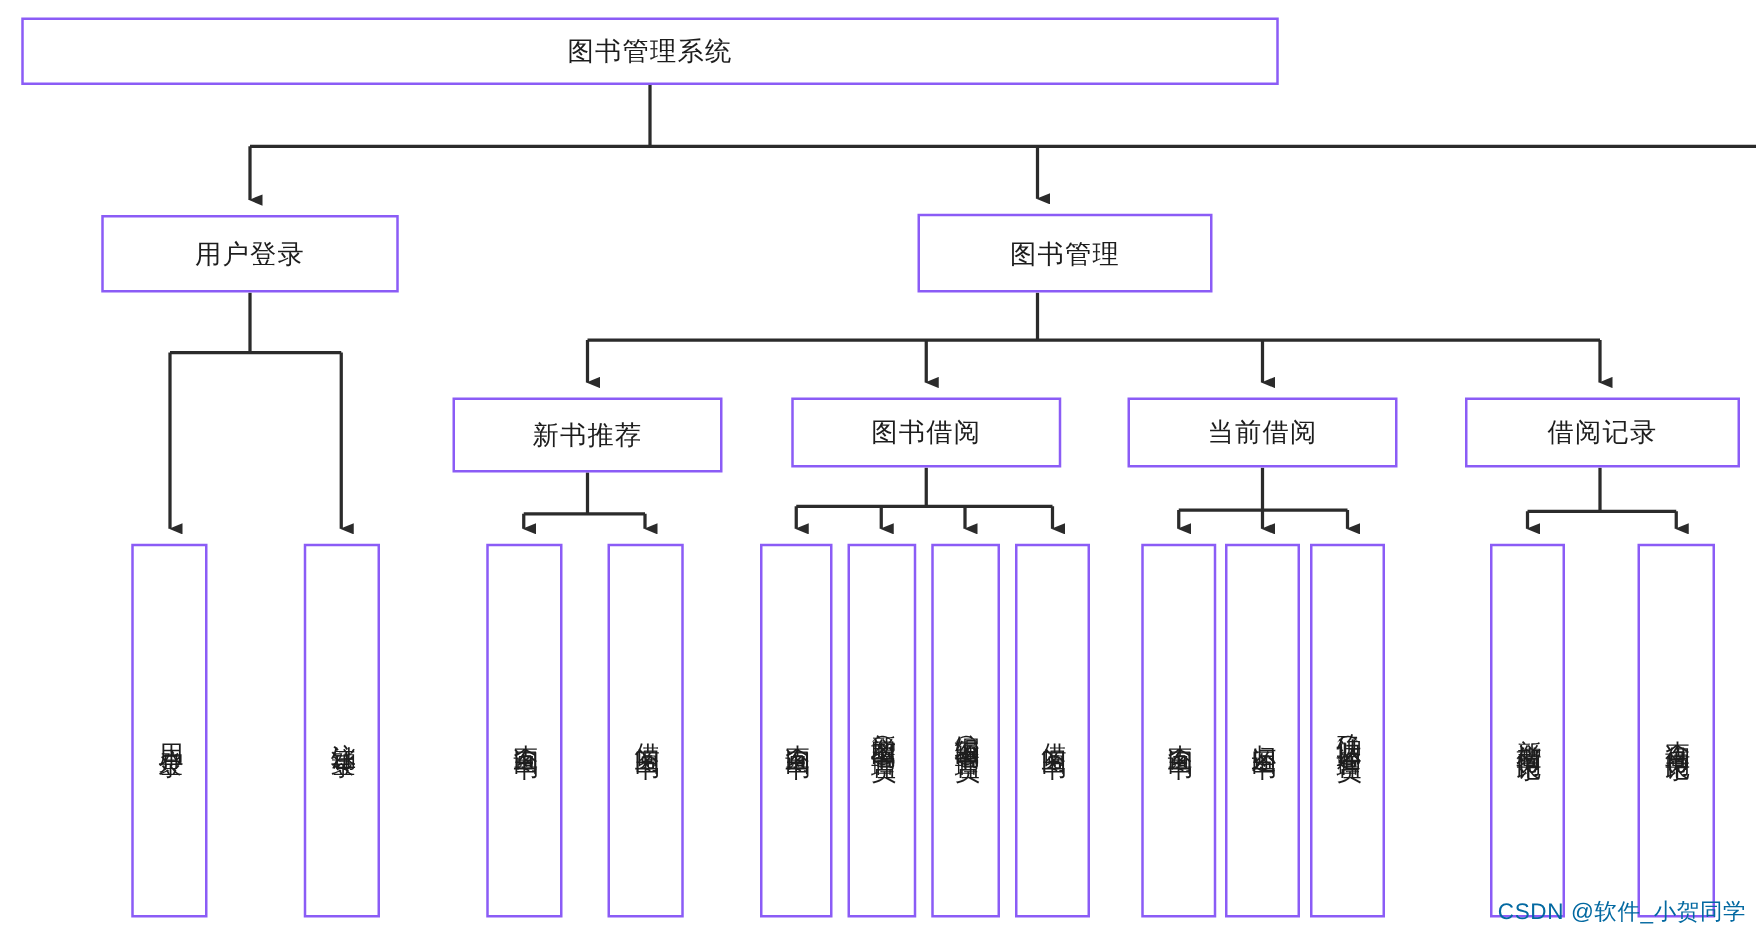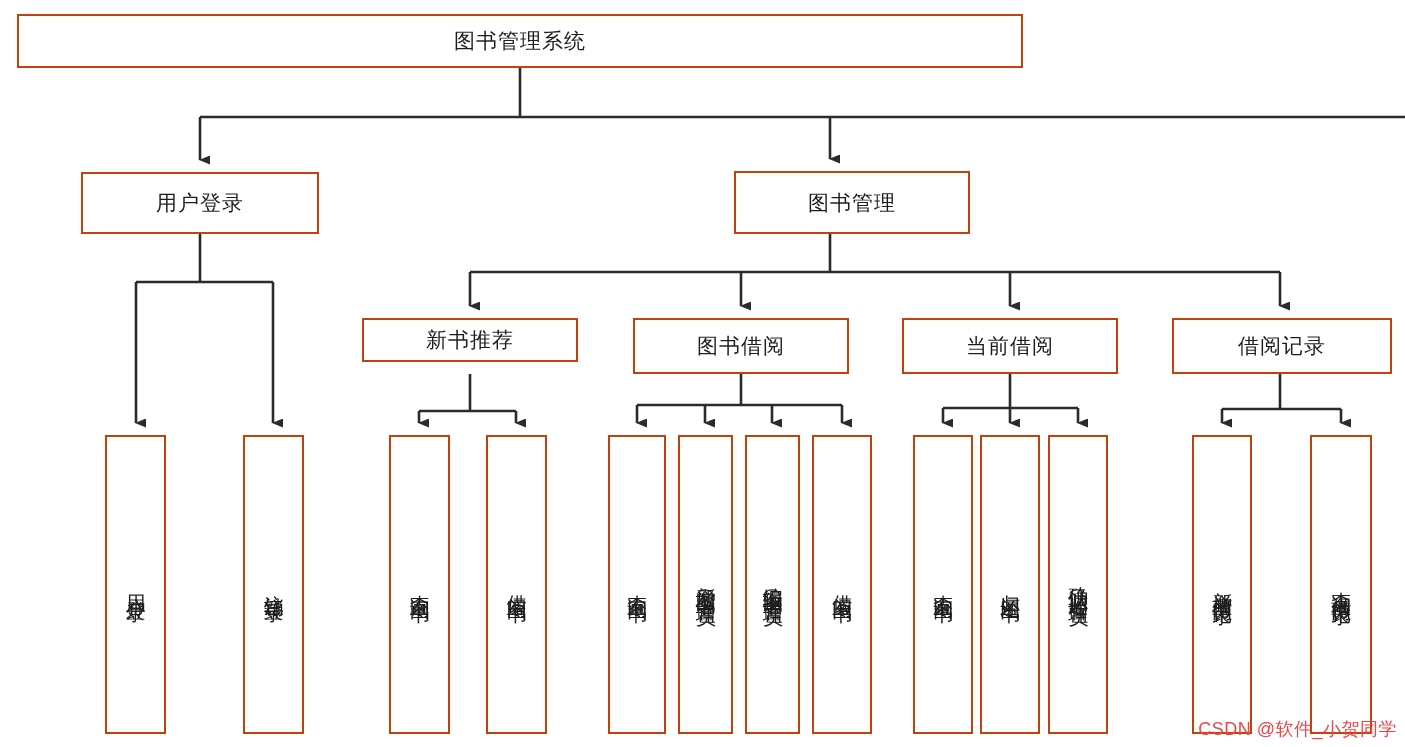--- a/index.html
+++ b/index.html
@@ -22,21 +22,21 @@
     left: 0;
     top: 0;
     width: 1405px;
     height: 747px;
     pointer-events: none;
   }
   .node {
     position: absolute;
     box-sizing: border-box;
     background: #ffffff;
-    border: 2px solid #c2410c;
+    border: 2px solid #8b5cf6;
     display: flex;
     align-items: center;
     justify-content: center;
     color: #1d1d1d;
   }
   .node.horiz {
     font-size: 21px;
     letter-spacing: 1px;
   }
   .node.vert {
@@ -49,21 +49,21 @@
     line-height: 1.18;
     letter-spacing: 3px;
     white-space: nowrap;
     text-align: center;
   }
   .watermark {
     position: absolute;
     right: 8px;
     bottom: 6px;
     font-size: 18px;
-    color: #ef4444;
+    color: #0369a1;
     letter-spacing: 0.5px;
     white-space: nowrap;
   }
 </style>
 </head>
 <body>
 
 <div id="canvas">
 
   <svg id="wires" viewBox="0 0 1405 747" preserveAspectRatio="none" aria-hidden="true">
@@ -120,21 +120,21 @@
     <span>图书管理系统</span>
   </div>
 
   <div class="node horiz" style="left:81px; top:172px; width:238px; height:62px;">
     <span>用户登录</span>
   </div>
   <div class="node horiz" style="left:712px; top:171px; width:236px; height:63px;margin-left:22px;">
     <span>图书管理</span>
   </div>
 
-  <div class="node horiz" style="left:362px; top:318px; width:216px; height:44px;">
+  <div class="node horiz" style="left:362px; top:318px; width:216px; height:60px;">
     <span>新书推荐</span>
   </div>
   <div class="node horiz" style="left:902px; top:318px; width:216px; height:56px;">
     <span>当前借阅</span>
   </div>
   <div class="node horiz" style="left:633px; top:318px; width:216px; height:56px;">
     <span>图书借阅</span>
   </div>
   <div class="node horiz" style="left:1172px; top:318px; width:220px; height:56px;">
     <span>借阅记录</span>

